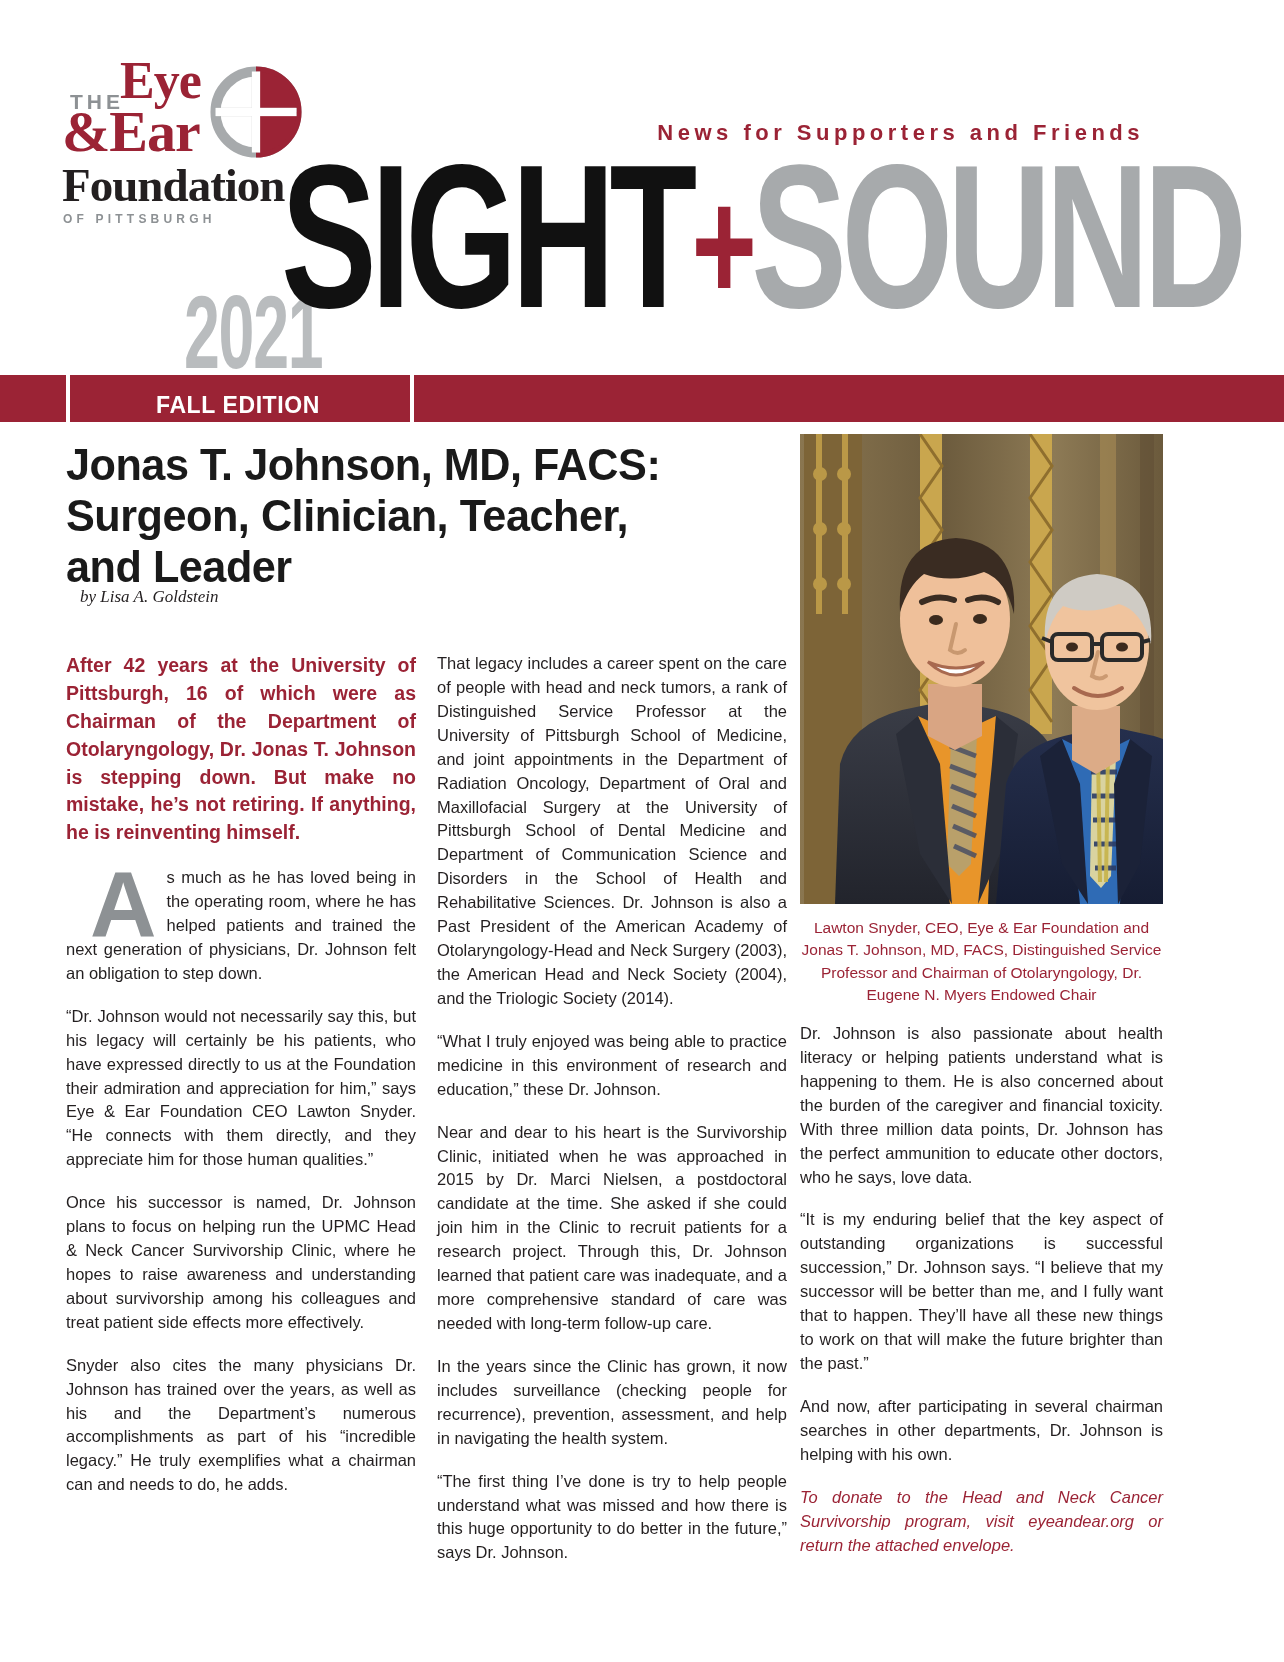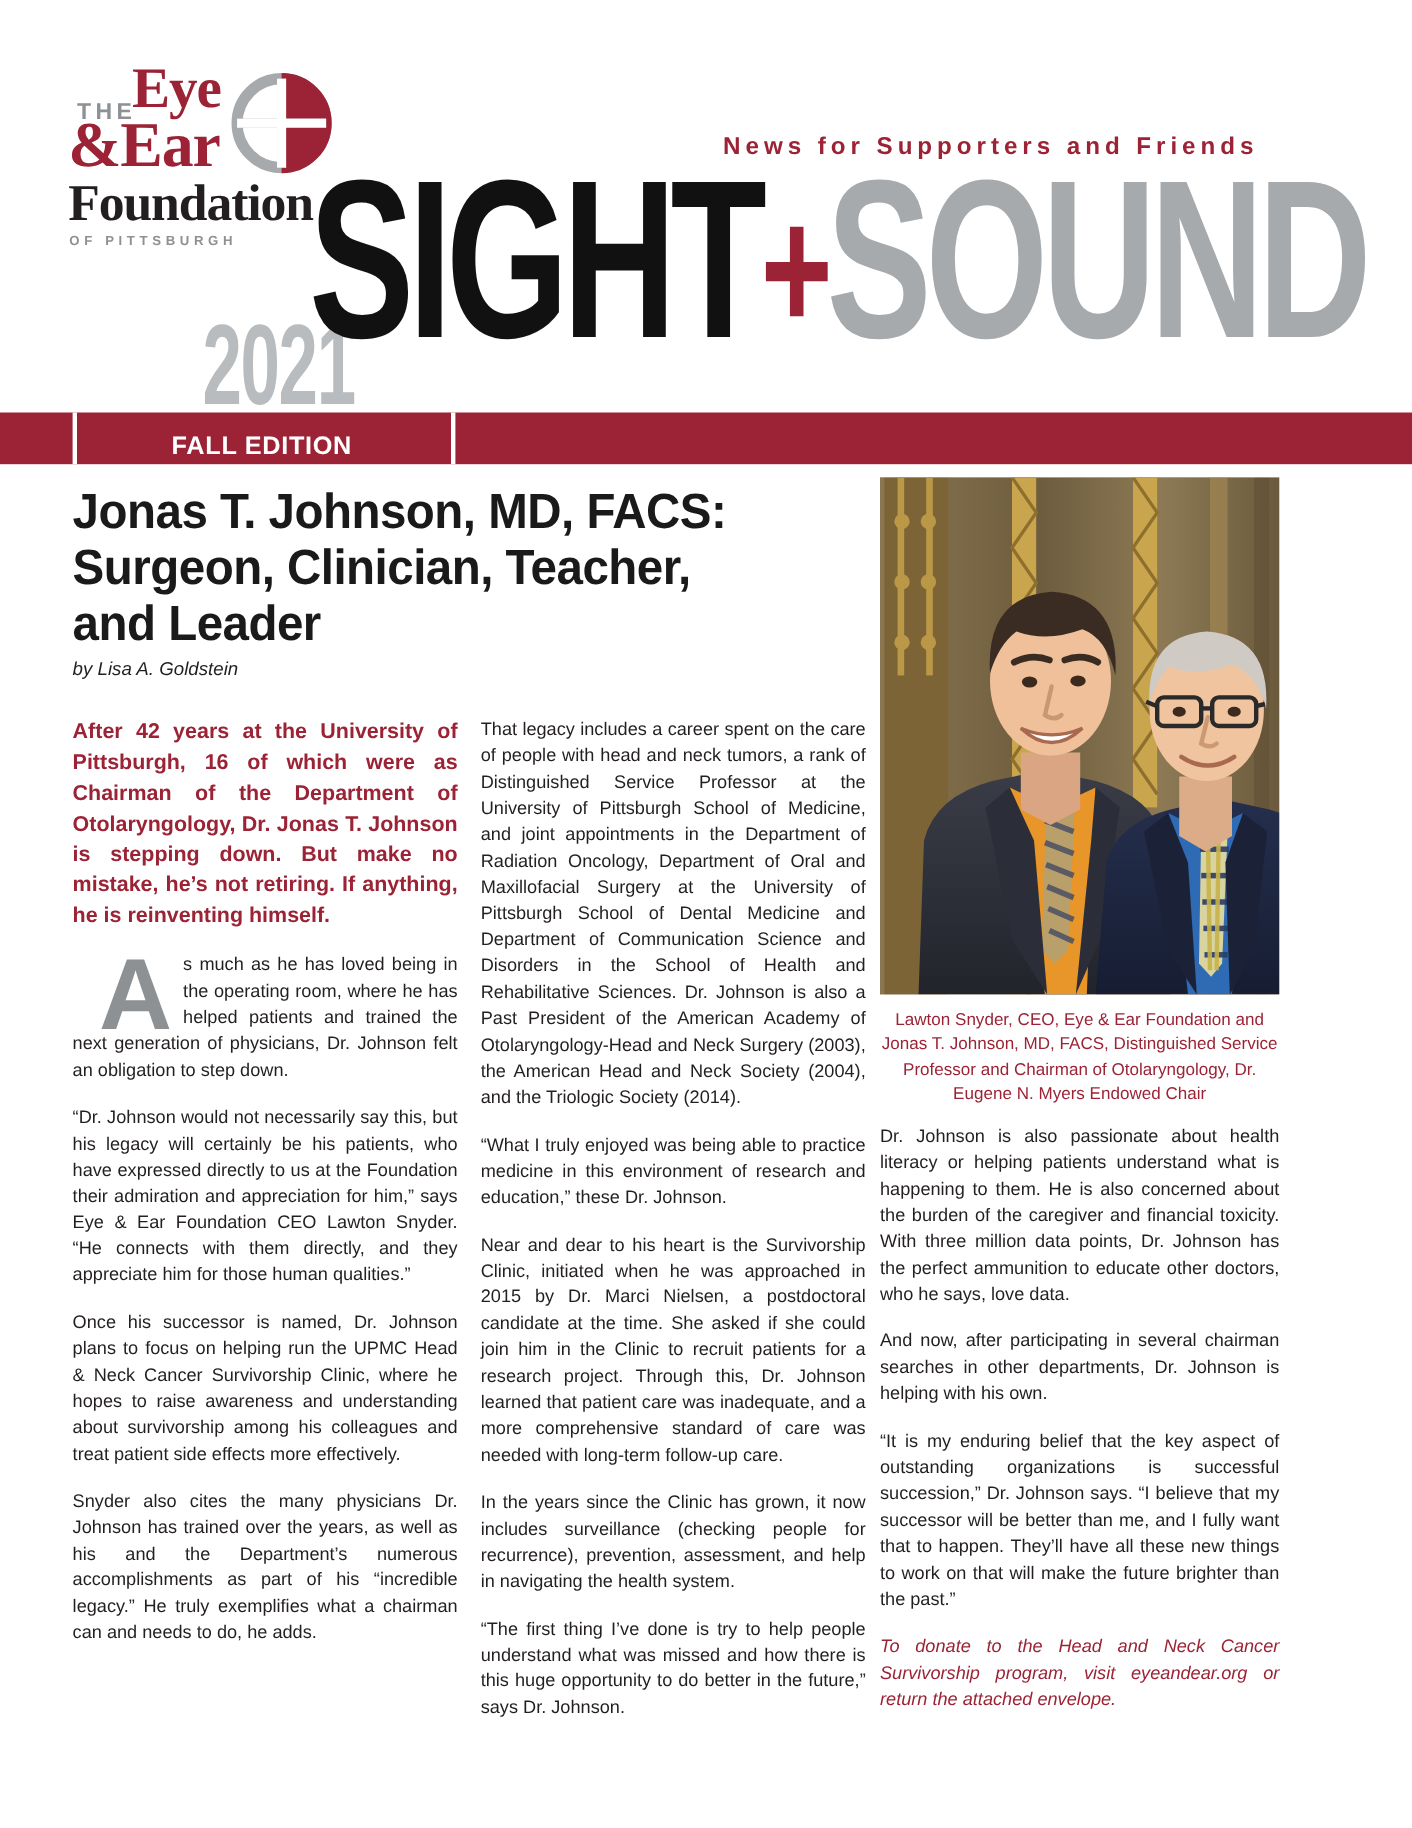--- a/index.html
+++ b/index.html
@@ -86,24 +86,23 @@
   .content{position:absolute;left:0;top:422px;width:1284px;}
 
   .headline{
     position:absolute;left:66px;top:18px;width:700px;
     font-family:"Liberation Sans", sans-serif;
     font-weight:bold;font-size:45px;line-height:1.13;color:#1a1a1a;
     letter-spacing:-.5px;
     transform:scaleX(.96);transform-origin:left top;
   }
   .byline{
-    position:absolute;left:66px;top:165px;
+    position:absolute;left:80px;top:165px;
     font-style:italic;font-size:17px;color:#231f20;
-    font-family:Liberation Sans, sans-serif;
-    margin-top:12px;
+    font-family:Liberation Serif, serif;
   }
 
   
   .col{position:absolute;top:230px;width:350px;
        font-size:16.5px;line-height:1.45;text-align:justify;color:#231f20;}
   .col p{margin:0 0 19px 0;}
   .col-left{left:66px;}
   .col-mid{left:437px;}
   .col-right{left:800px;top:600px;width:363px;}
 
@@ -318,19 +317,19 @@
 
             <path d="M274 254 q24 16 48 0" stroke="#a8694f" stroke-width="4" fill="none" stroke-linecap="round"></path>
           </g>
         </svg>
       </div>
       <div class="caption">Lawton Snyder, CEO, Eye &amp; Ear Foundation and Jonas T. Johnson, MD, FACS, Distinguished Service Professor and Chairman of Otolaryngology, Dr. Eugene N. Myers Endowed Chair</div>
     </div>
 
     <div class="col col-right">
       <p>Dr. Johnson is also passionate about health literacy or helping patients understand what is happening to them. He is also concerned about the burden of the caregiver and financial toxicity. With three million data points, Dr. Johnson has the perfect ammunition to educate other doctors, who he says, love data.</p>
+      <p>“It is my enduring belief that the key aspect of outstanding organizations is successful succession,” Dr. Johnson says. “I believe that my successor will be better than me, and I fully want that to happen. They’ll have all these new things to work on that will make the future brighter than the past.”</p>
       <p>And now, after participating in several chairman searches in other departments, Dr. Johnson is helping with his own.</p>
-      <p>“It is my enduring belief that the key aspect of outstanding organizations is successful succession,” Dr. Johnson says. “I believe that my successor will be better than me, and I fully want that to happen. They’ll have all these new things to work on that will make the future brighter than the past.”</p>
       <p class="closing">To donate to the Head and Neck Cancer Survivorship program, visit eyeandear.org or return the attached envelope.</p>
     </div>
 
   </div>
 </div>
 
 </body></html>

